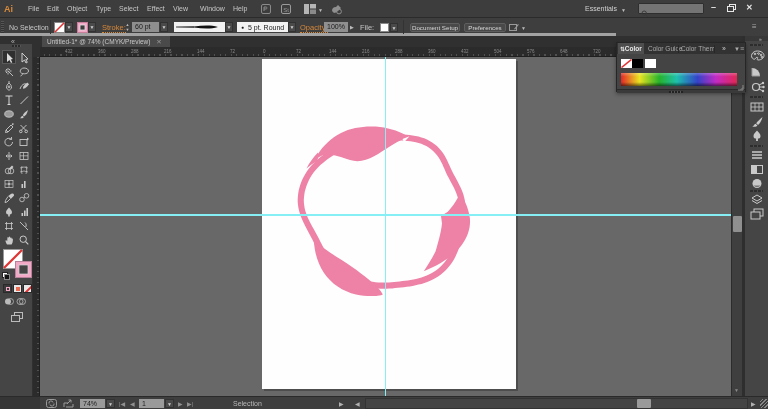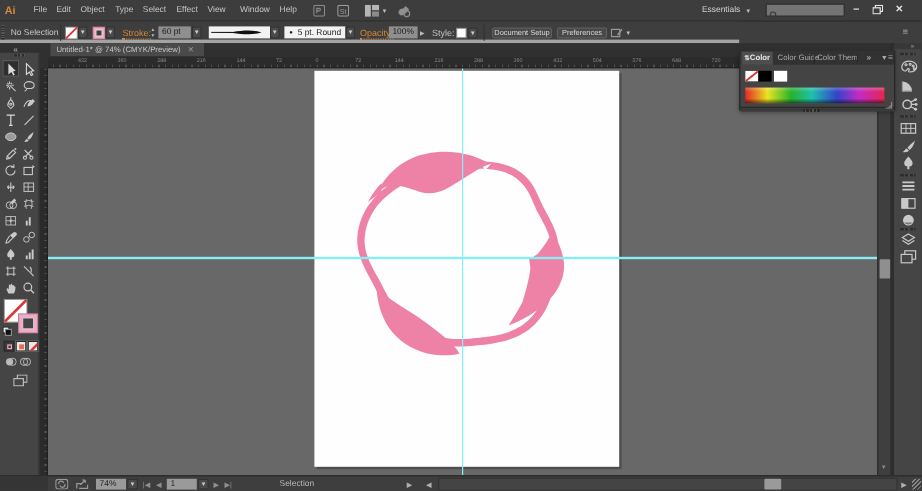--- a/index.html
+++ b/index.html
@@ -129,21 +129,21 @@
           <path d="M2 5 L20 5" stroke="#111" stroke-width="0.8"></path>
         </svg>
  </div>
  <div class="ddb" style="left:225px">▼</div>
 
  <div class="fld" style="left:237px;width:51px;background:#f2f2f2;line-height:10px"><span style="margin-left:4px;font-size:5px;vertical-align:1px">●</span><span style="margin-left:4px;font-size:7px">5 pt. Round</span></div>
  <div class="ddb" style="left:288px">▼</div>
  <div class="olbl" style="left:300px">Opacity:</div>
  <div class="fld" style="left:324px;width:24px;background:#8f8f8f;line-height:10px;padding-left:3px">100%</div>
  <div class="abs" style="left:350px;top:6px;font-size:5px;color:#bbb">▶</div>
- <div class="glbl" style="left:360px">Style:</div>
+ <div class="glbl" style="left:360px">File:</div>
  <svg class="abs" style="left:380px;top:5px" width="9" height="9" viewBox="0 0 9 9">
         <rect x="0.5" y="0.5" width="8" height="8" fill="#fff" stroke="#888"></rect>
       </svg>
  <div class="ddb" style="left:390px;top:5px;height:9px">▼</div>
  <div class="abs" style="left:403px;top:2px;width:1px;height:14px;background:#333"></div>
  <div class="btn" style="left:410px;width:50px">Document Setup</div>
  <div class="btn" style="left:464px;width:42px">Preferences</div>
  <svg class="abs" style="left:509px;top:5px" width="10" height="9" viewBox="0 0 10 9">
         <rect x="0.5" y="1.5" width="7" height="6" fill="none" stroke="#9a9a9a"></rect>
         <path d="M5 6 L9 1 L9.8 1.8 L6 6.5 Z" fill="#9a9a9a"></path>

